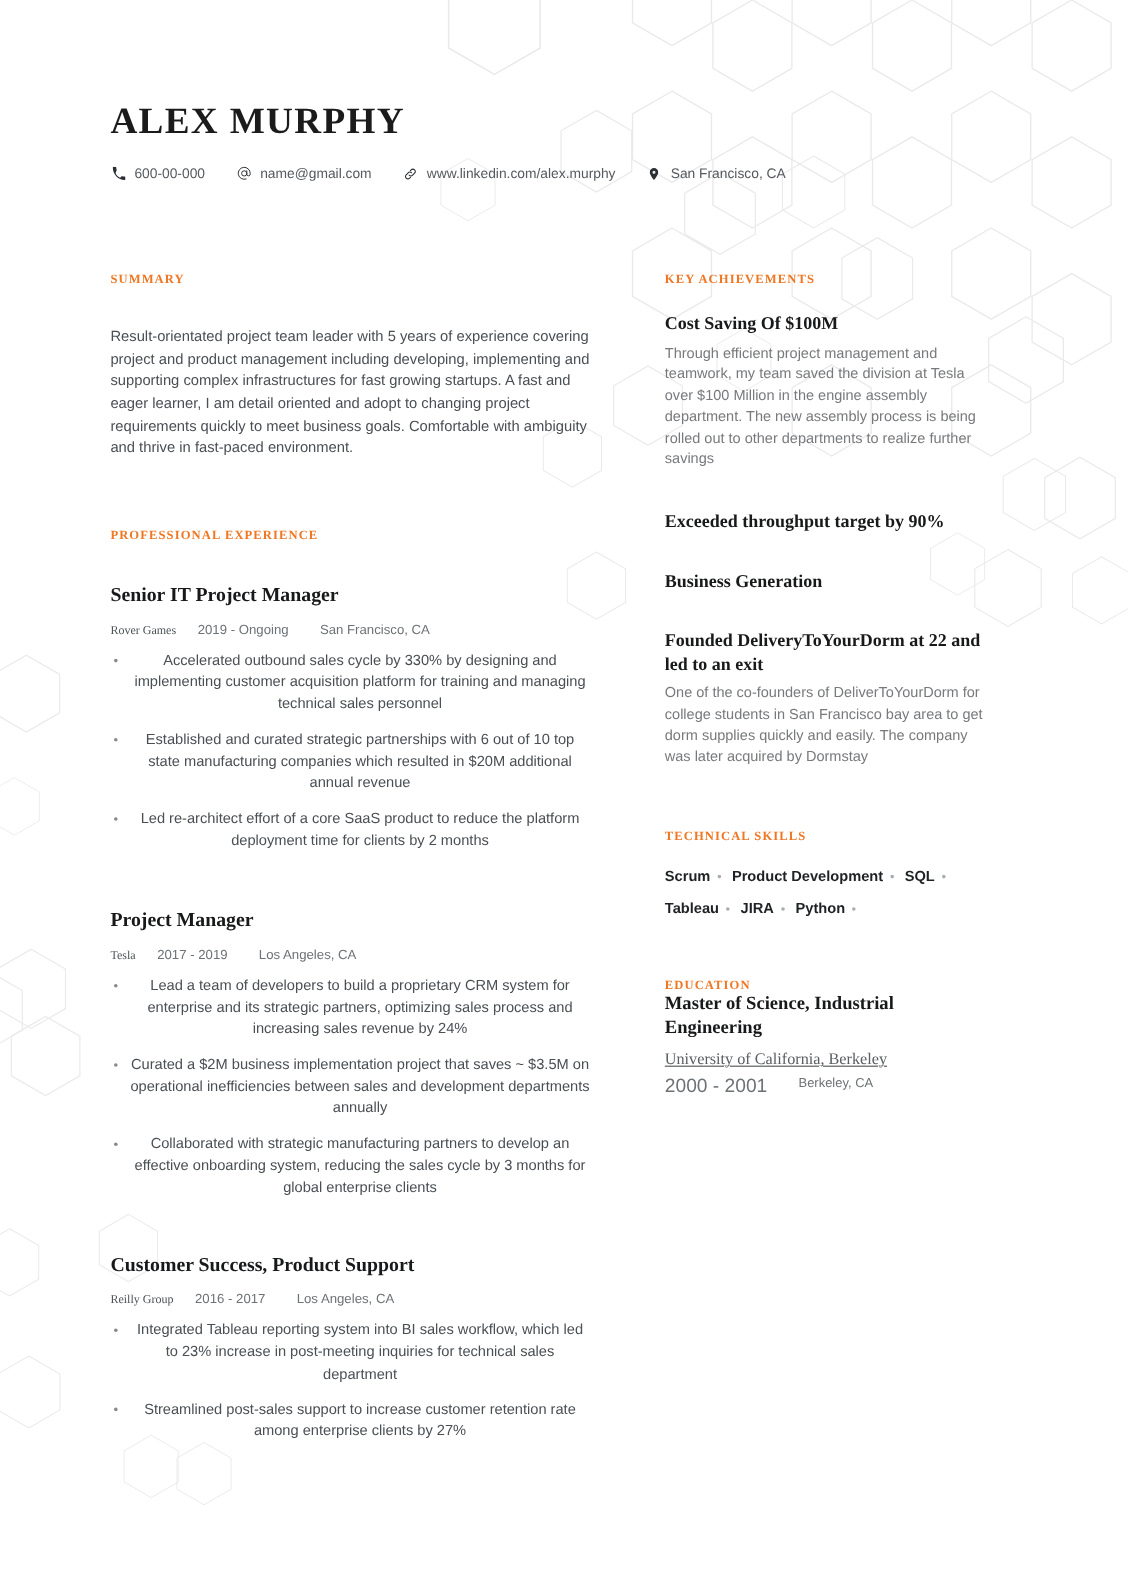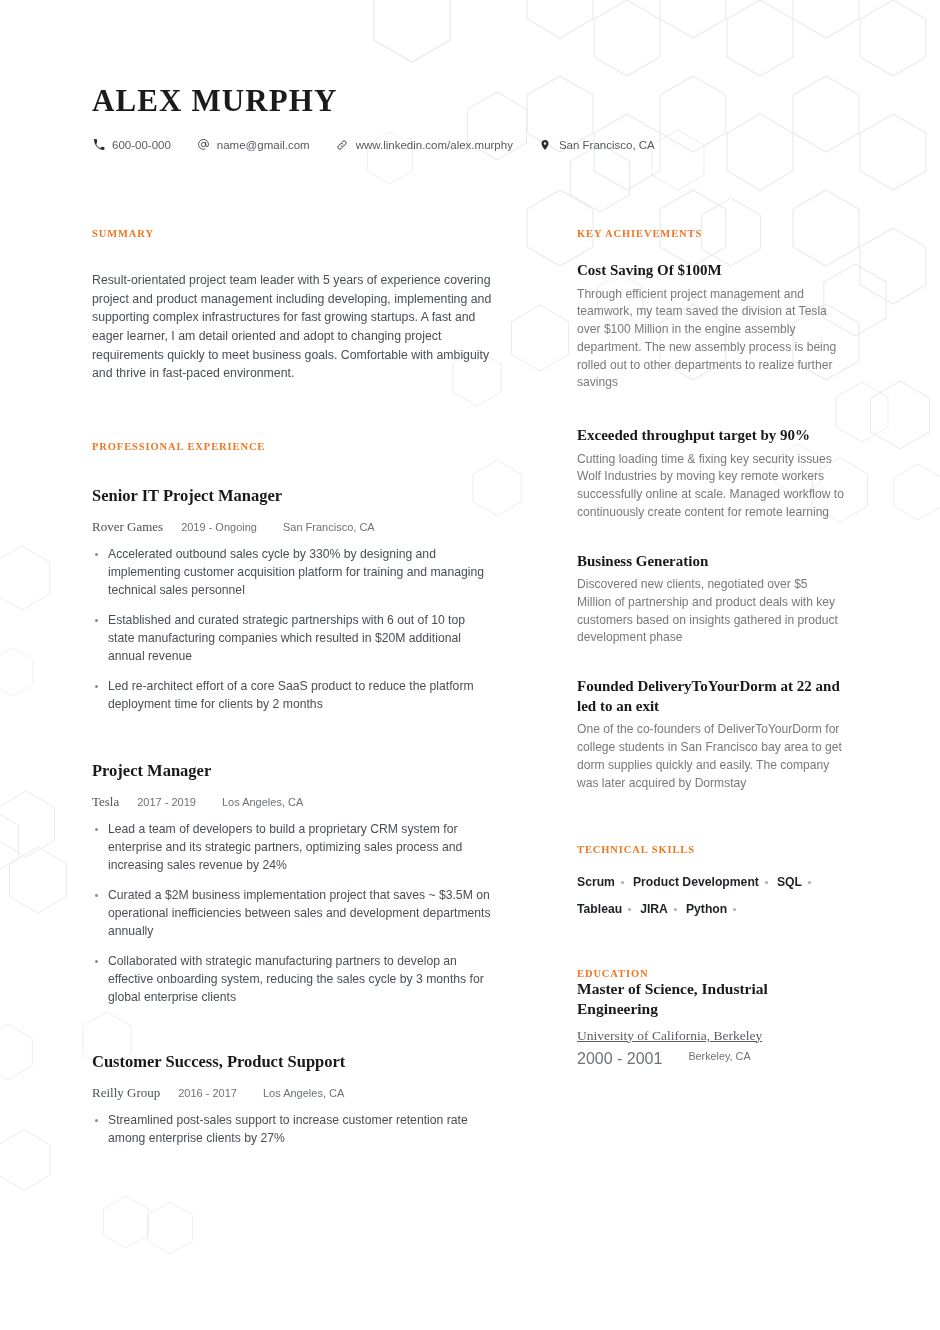--- a/index.html
+++ b/index.html
@@ -66,21 +66,21 @@
   .contact-text{color:#55595e;font-size:11.5px;}
 
   
   .col-left{
     position:absolute;
     left:92px; top:228px;
     width:400px;
   }
   .col-right{
     position:absolute;
-    left:577px; top:228px;
+    left:554px; top:228px;
     width:268px;
   }
 
   .sec-head{
     font-family:"Liberation Serif", serif;
     font-size:10.5px;
     font-weight:700;
     letter-spacing:0.9px;
     color:#ef7622;
     text-transform:uppercase;
@@ -103,37 +103,38 @@
     margin:0;
     line-height:1.25;
   }
   .job-meta{
     display:flex;
     align-items:baseline;
     margin-top:12px;
   }
   .job-company{
     font-family:"Liberation Serif", serif;
-    font-size:13px;
+    font-size:10px;
     color:#4e5357;
     margin-right:18px;
   }
   .job-dates{
     font-size:11px;
     color:#6d7276;
     margin-right:26px;
   }
   .job-loc{
     font-size:11px;
     color:#6d7276;
   }
   ul.bullets{
     margin:10px 0 0 0;
     padding:0 0 0 16px;
     list-style:none;
+    text-align:center;
   }
   ul.bullets li{
     position:relative;
     font-size:12.2px;
     line-height:1.5;
     color:#4a4f54;
     margin-bottom:11px;
     padding-left:0;
   }
   ul.bullets li:before{
@@ -358,45 +359,44 @@
       </div>
 
       <div class="exp-block" style="margin-top:46px;">
         <h2 class="job-title">Customer Success, Product Support</h2>
         <div class="job-meta">
           <span class="job-company">Reilly Group</span>
           <span class="job-dates">2016 - 2017</span>
           <span class="job-loc">Los Angeles, CA</span>
         </div>
         <ul class="bullets">
+          <li>Integrated Tableau reporting system into BI sales workflow, which led to 23% increase in post-meeting inquiries for technical sales department</li>
           <li>Streamlined post-sales support to increase customer retention rate among enterprise clients by 27%</li>
         </ul>
       </div>
 
     </section>
   </div>
 
   <div class="col-right">
 
     <section>
       <div class="sec-head">KEY ACHIEVEMENTS</div>
 
       <div class="ach" style="margin-top:22px;">
         <div class="ach-title">Cost Saving Of $100M</div>
         <p class="ach-desc">Through efficient project management and teamwork, my team saved the division at Tesla over $100 Million in the engine assembly department. The new assembly process is being rolled out to other departments to realize further savings</p>
       </div>
 
       <div class="ach" style="margin-top:34px;">
         <div class="ach-title">Exceeded throughput target by 90%</div>
-        <p class="ach-desc">Cutting loading time &amp; fixing key security issues Wolf Industries by moving key remote workers successfully online at scale. Managed workflow to continuously create content for remote learning</p>
       </div>
 
       <div class="ach" style="margin-top:30px;">
         <div class="ach-title">Business Generation</div>
-        <p class="ach-desc">Discovered new clients, negotiated over $5 Million of partnership and product deals with key customers based on insights gathered in product development phase</p>
       </div>
 
       <div class="ach" style="margin-top:30px;">
         <div class="ach-title">Founded DeliveryToYourDorm at 22 and led to an exit</div>
         <p class="ach-desc">One of the co-founders of DeliverToYourDorm for college students in San Francisco bay area to get dorm supplies quickly and easily. The company was later acquired by Dormstay</p>
       </div>
     </section>
 
     <section class="skills-wrap" style="margin-top:52px;">
       <div class="sec-head">TECHNICAL SKILLS</div>

